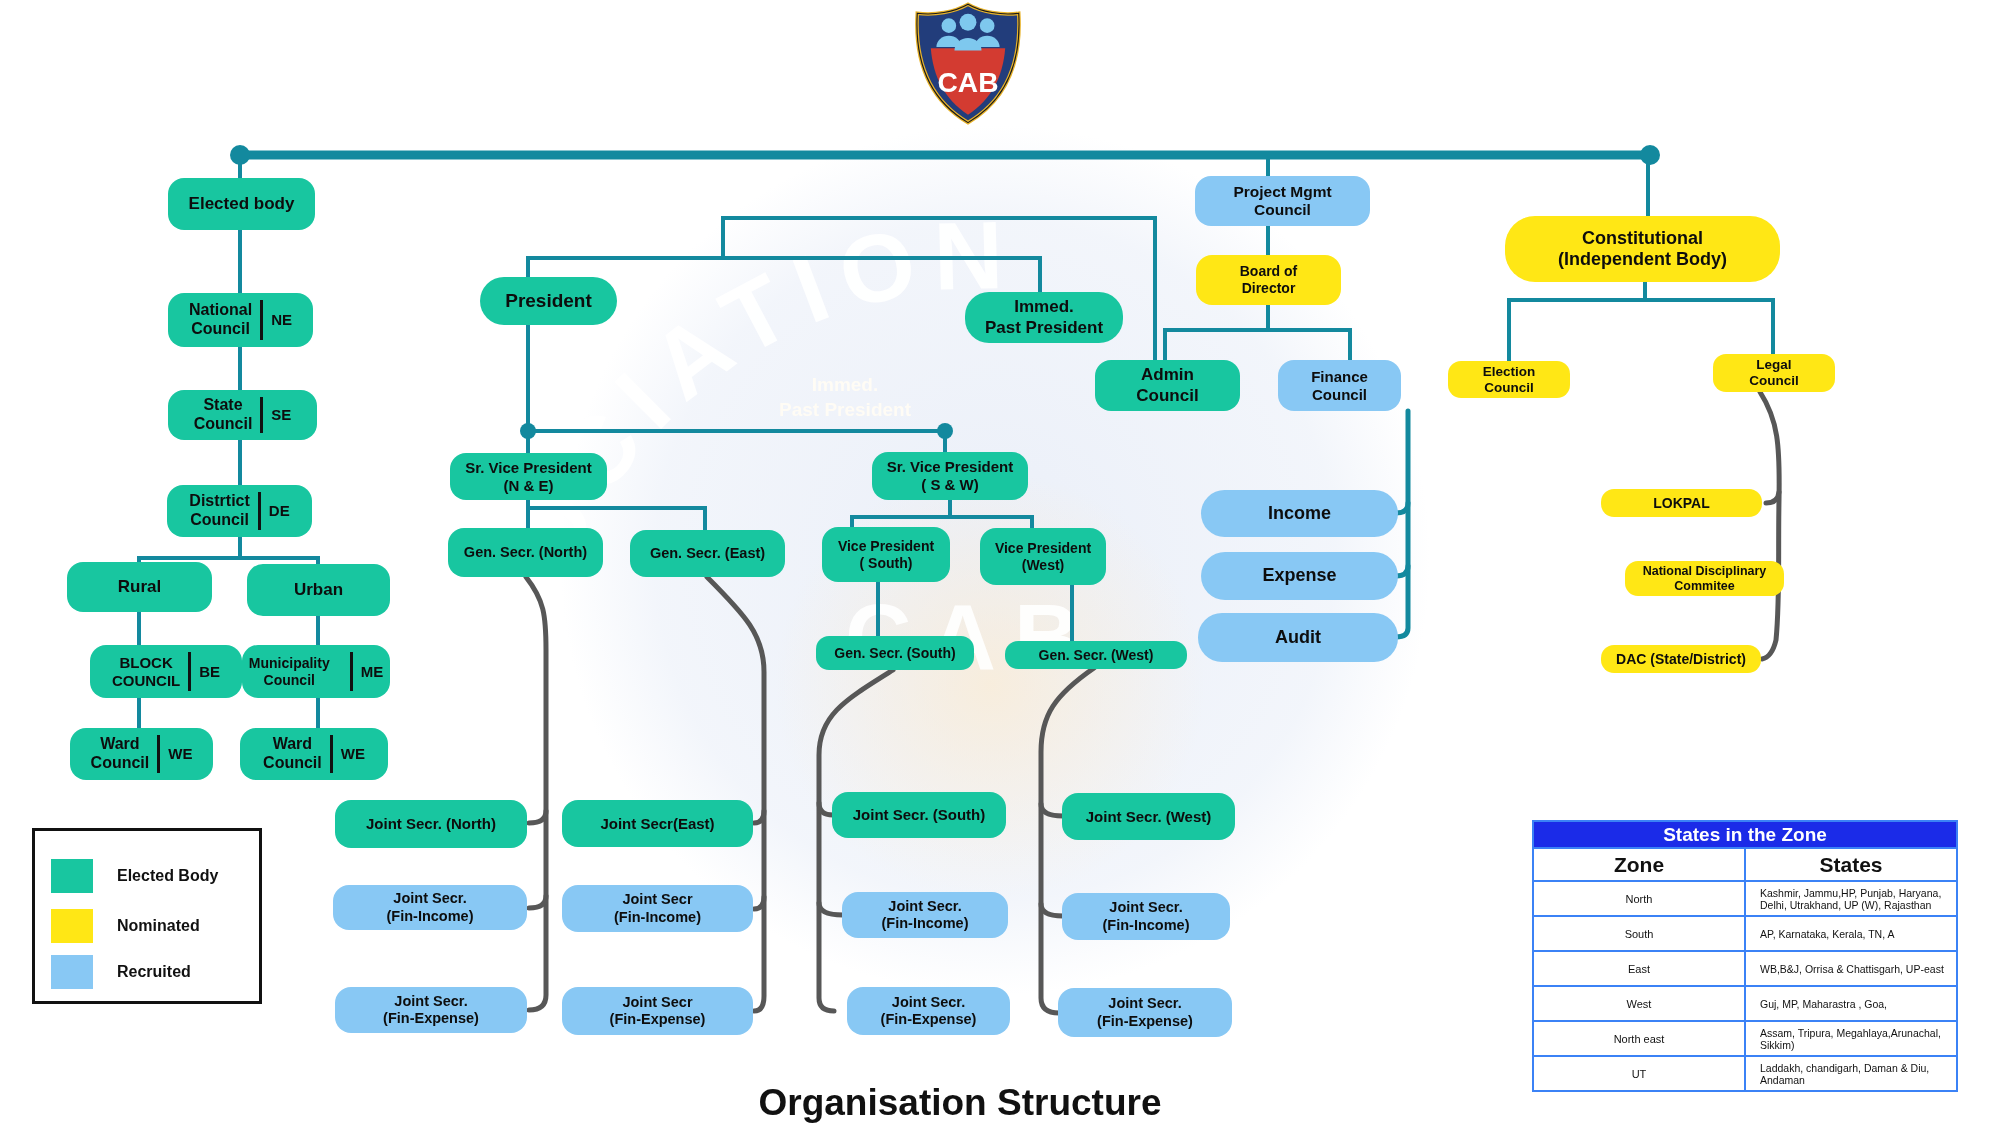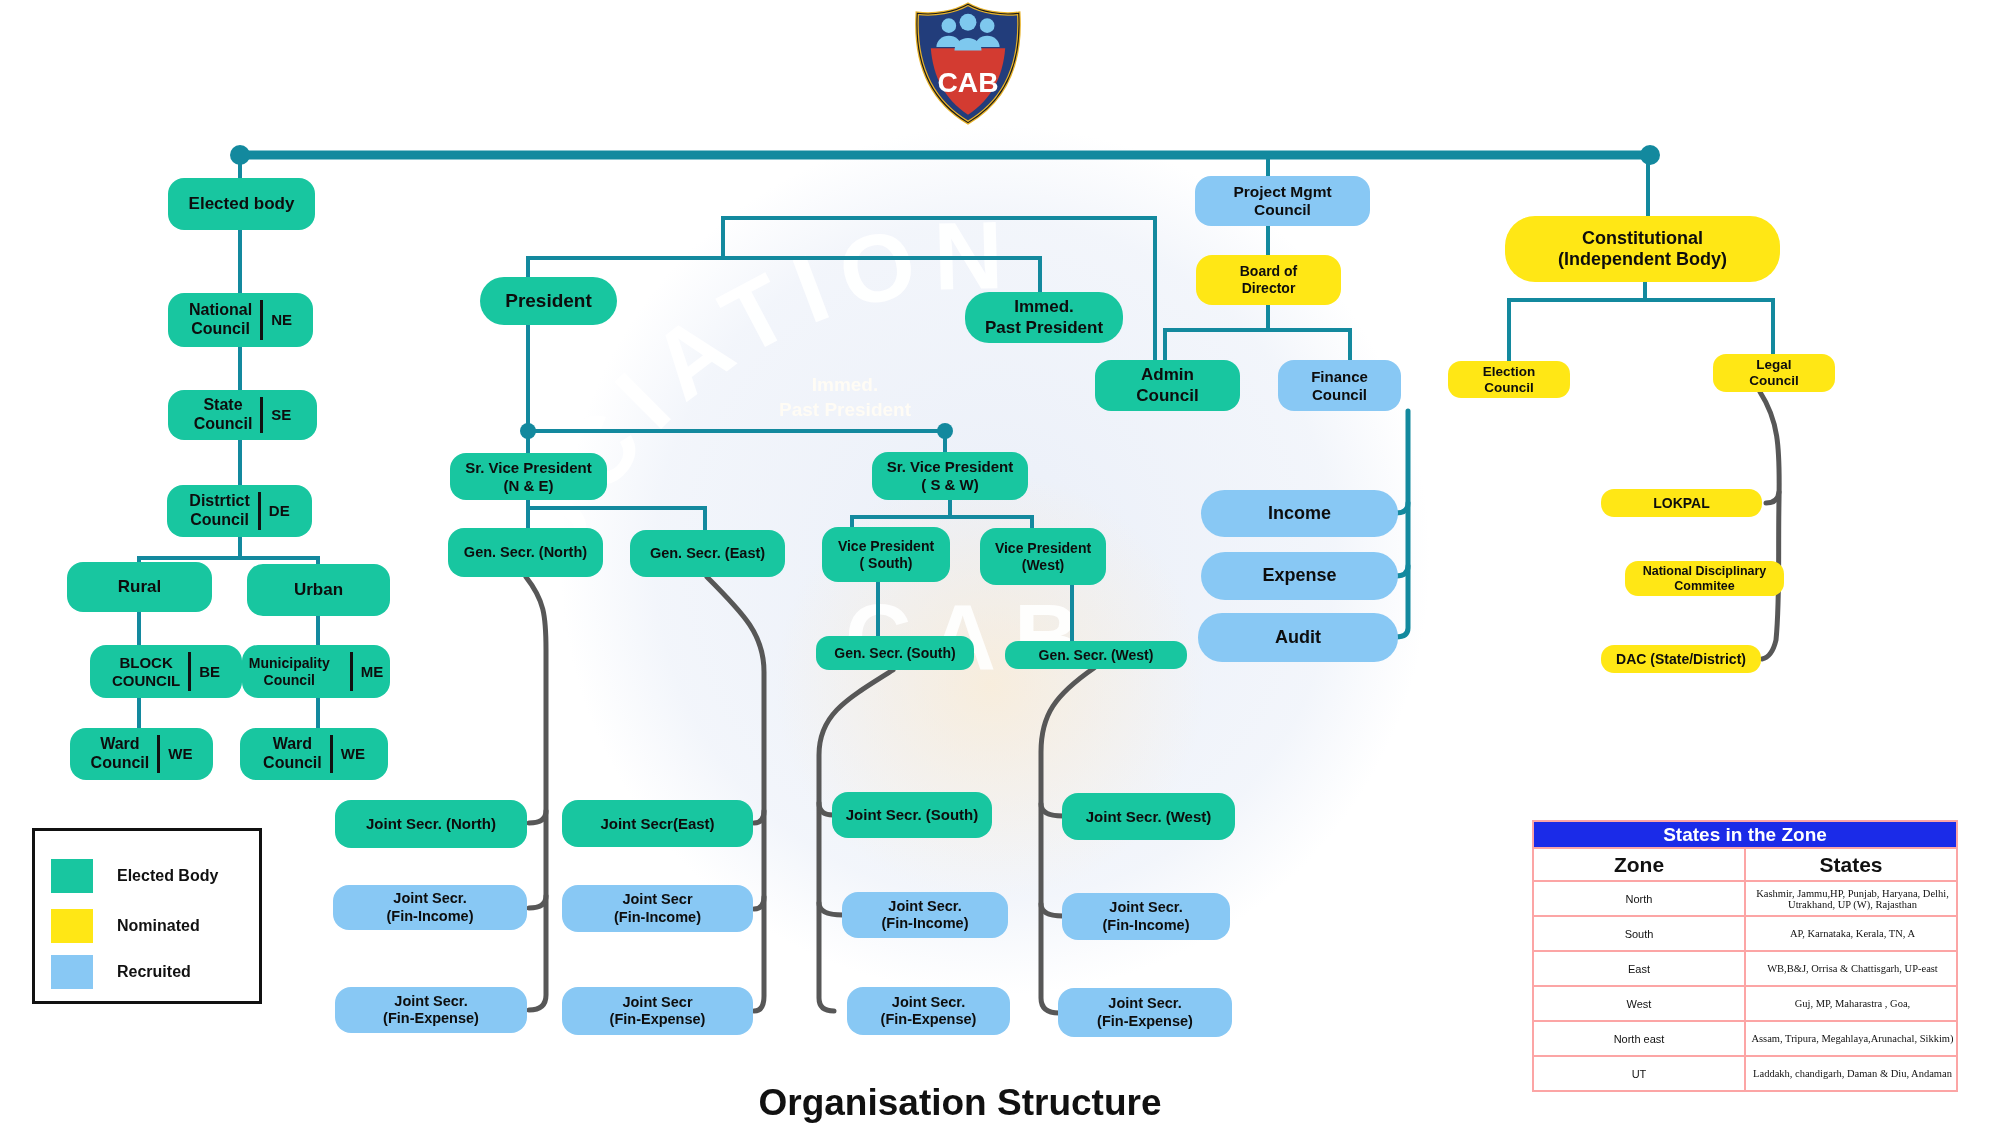--- a/index.html
+++ b/index.html
@@ -29,25 +29,25 @@
         border-left:3px solid #111;font-size:15px;font-weight:600;}
   
   .legend{position:absolute;left:32px;top:828px;width:224px;height:170px;border:3px solid #111;
           background:#fff;z-index:3;}
   .legend-item{position:absolute;left:16px;display:flex;align-items:center;}
   .swatch{width:42px;height:34px;margin-right:24px;}
   .legend-label{font-size:16px;font-weight:600;color:#111;}
   
   .zone-table{position:absolute;left:1532px;top:820px;width:426px;border-collapse:collapse;z-index:3;
               table-layout:fixed;background:#fff;}
-  .zone-table td,.zone-table th{border:2px solid #fca5a5;color:#111;margin-top:18px;}
+  .zone-table td,.zone-table th{border:2px solid #3b82f6;color:#111;margin-top:18px;}
   .zt-title{background:#1B2BE8;color:#fff !important;text-align:center;font-size:19px;font-weight:600;height:23px;}
   .zt-head{font-size:21px;font-weight:600;text-align:center;height:29px;font-family:"Liberation Sans",sans-serif;}
   .zt-zone{font-size:11px;text-align:center;height:31px;width:90px;}
-  .zt-states{font-size:10.5px;text-align:center;padding-left:4px;font-family:Liberation Serif, serif;}
+  .zt-states{font-size:10.5px;text-align:left;padding-left:14px;}
   
   .page-title{position:absolute;left:600px;top:1082px;width:720px;text-align:center;
               font-size:37px;font-weight:700;color:#111;z-index:3;}
   
   .logo{position:absolute;left:910px;top:2px;width:116px;height:124px;z-index:4;}
 </style>
 </head>
 <body>
 
 <div id="stage">
@@ -175,21 +175,21 @@
   <div class="node teal" style="left:630px;top:530px;width:155px;height:47px;font-size:14.5px;"><span>Gen. Secr. (East)</span></div>
   <div class="node teal" style="left:822px;top:527px;width:128px;height:55px;font-size:14px;"><span>Vice President
 ( South)</span></div>
   <div class="node teal" style="left:980px;top:528px;width:126px;height:57px;font-size:14px;"><span>Vice President
 (West)</span></div>
   <div class="node teal r13" style="left:816px;top:636px;width:158px;height:34px;font-size:14px;"><span>Gen. Secr. (South)</span></div>
   <div class="node teal r13" style="left:1005px;top:641px;width:182px;height:28px;font-size:14px;"><span>Gen. Secr. (West)</span></div>
 
   <div class="node teal" style="left:335px;top:800px;width:192px;height:48px;font-size:15px;"><span>Joint Secr. (North)</span></div>
   <div class="node teal" style="left:562px;top:800px;width:191px;height:47px;font-size:15px;"><span>Joint Secr(East)</span></div>
-  <div class="node teal" style="left:832px;top:792px;width:160px;height:46px;font-size:15px;"><span>Joint Secr. (South)</span></div>
+  <div class="node teal" style="left:832px;top:792px;width:174px;height:46px;font-size:15px;"><span>Joint Secr. (South)</span></div>
   <div class="node teal" style="left:1062px;top:793px;width:173px;height:47px;font-size:15px;"><span>Joint Secr. (West)</span></div>
   <div class="node blue" style="left:333px;top:885px;width:194px;height:45px;font-size:14.5px;"><span>Joint Secr.
 (Fin-Income)</span></div>
   <div class="node blue" style="left:562px;top:885px;width:191px;height:47px;font-size:14.5px;"><span>Joint Secr
 (Fin-Income)</span></div>
   <div class="node blue" style="left:842px;top:892px;width:166px;height:46px;font-size:14.5px;"><span>Joint Secr.
 (Fin-Income)</span></div>
   <div class="node blue" style="left:1062px;top:893px;width:168px;height:47px;font-size:14.5px;"><span>Joint Secr.
 (Fin-Income)</span></div>
   <div class="node blue" style="left:335px;top:987px;width:192px;height:46px;font-size:14.5px;"><span>Joint Secr.

